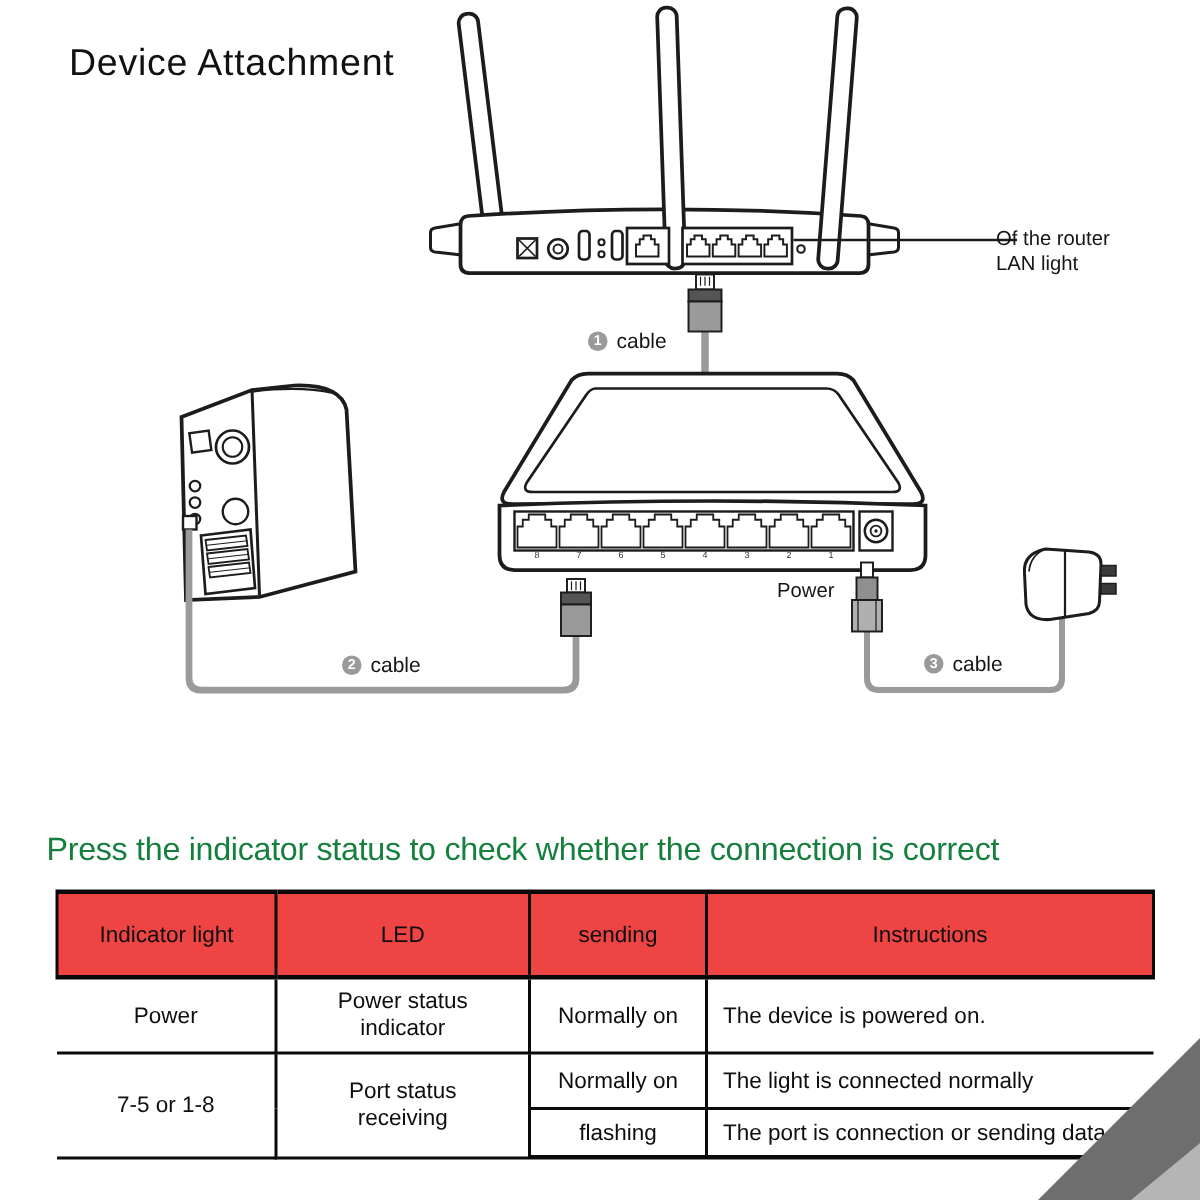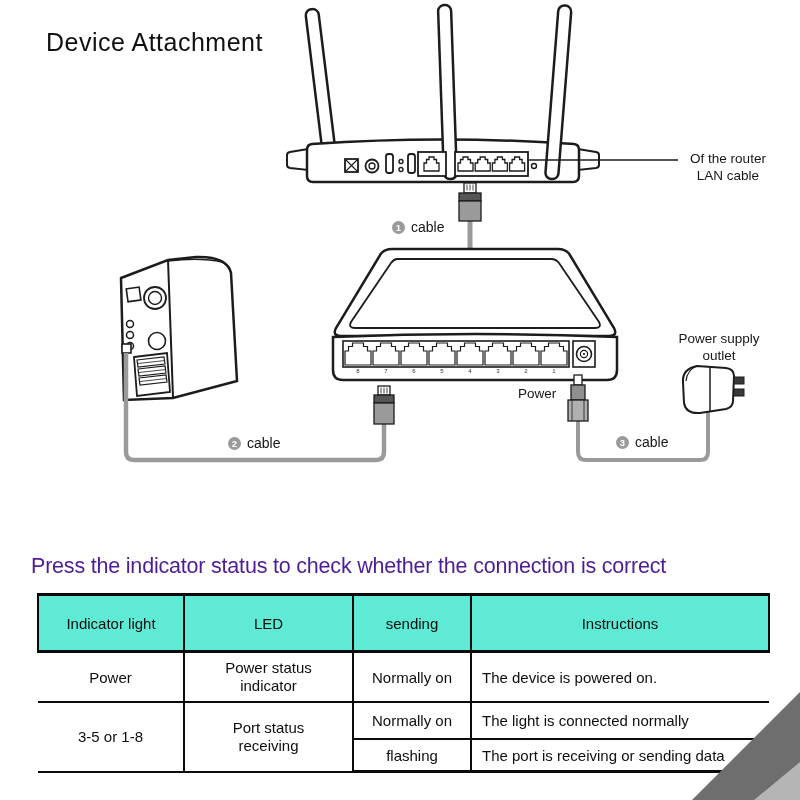--- a/index.html
+++ b/index.html
@@ -1,39 +1,39 @@
 <!DOCTYPE html>
 <html><head>
 <meta charset="utf-8">
 <style>
   html,body{margin:0;padding:0;background:#ffffff;}
   .canvas{position:relative;width:800px;height:800px;background:#fff;overflow:hidden;
           font-family:"Liberation Sans","DejaVu Sans",sans-serif;color:#161616;}
   .abs{position:absolute;white-space:nowrap;}
   .page-title{left:46px;top:28px;font-size:25px;letter-spacing:.5px;color:#111;}
-  .instruction{left:31px;top:554px;font-size:21.5px;color:#4c1d95;letter-spacing:-0.2px;}
+  .instruction{left:31px;top:554px;font-size:21.5px;color:#15803d;letter-spacing:-0.2px;}
   .lbl{font-size:13.5px;line-height:17px;color:#161616;}
-  .lbl.center{text-align:center;white-space:normal;}
+  .lbl.center{text-align:left;white-space:normal;}
   .router-lan-label{left:664px;top:150px;width:128px;}
   .outlet-label{left:658px;top:330px;width:122px;}
   .power-label{left:518px;top:385px;font-size:13.5px;}
   .cable-label{display:flex;align-items:center;gap:6px;font-size:14px;}
   .cable1{left:392px;top:219px;}
   .cable2{left:228px;top:435px;}
   .cable3{left:616px;top:434px;}
   .badge{display:inline-flex;align-items:center;justify-content:center;width:13px;height:13px;
          border-radius:50%;background:#9a9a9a;color:#fff;font-size:9.5px;font-weight:bold;flex:0 0 13px;}
   .diagram-svg{position:absolute;left:0;top:0;}
   .portnums{position:absolute;left:345px;top:368px;width:226px;height:8px;}
   .portnums span{position:absolute;top:0;width:26px;text-align:center;font-size:6px;color:#333;}
   
   .tbl-wrap{position:absolute;left:37px;top:593px;}
   table{border-collapse:collapse;table-layout:fixed;width:731px;font-size:15px;color:#0e0e0e;}
   col.c1{width:146px;}col.c2{width:169px;}col.c3{width:118px;}col.c4{width:298px;}
-  th{background:#5eead4;border:2px solid #0a0a0a;border-top:3.5px solid #0a0a0a;
+  th{background:#ef4444;border:2px solid #0a0a0a;border-top:3.5px solid #0a0a0a;
      border-bottom:3px solid #0a0a0a;height:52px;font-weight:normal;font-size:15px;}
   td{border:2px solid #0a0a0a;text-align:center;background:#fff;}
   td.noleft{border-left:none;}
   td.noright{border-right:none;}
   tr.r1 td{height:46px;}
   tr.r2 td{height:33px;}
   tr.r3 td{height:28px;border-bottom:3.5px solid #0a0a0a;margin-top:16px;}
   td.instr{text-align:left;padding-left:10px;}
   .led-inner{max-width:112px;margin:0 auto;white-space:normal;line-height:18px;}
   .corner-svg{position:absolute;right:0;bottom:0;}
@@ -174,44 +174,40 @@
       <span style="left: 56px;">6</span>
       <span style="left: 84px;">5</span>
       <span style="left: 112px;">4</span>
       <span style="left: 140px;">3</span>
       <span style="left: 168px;">2</span>
       <span style="left: 196px;">1</span>
     </div>
 
   <div class="abs lbl center router-lan-label">
     <span>Of the router</span><br>
-    <span>LAN cable</span>
+    <span>LAN light</span>
   </div>
 
   <div class="abs cable-label cable1">
     <span class="badge">1</span>
     <span>cable</span>
   </div>
 
   <div class="abs cable-label cable2">
     <span class="badge">2</span>
     <span>cable</span>
   </div>
 
   <div class="abs cable-label cable3">
     <span class="badge">3</span>
     <span>cable</span>
   </div>
 
   <div class="abs lbl power-label">Power</div>
 
-  <div class="abs lbl center outlet-label">
-    <span>Power supply</span><br>
-    <span>outlet</span>
-  </div>
 
   <div class="abs instruction">Press the indicator status to check whether the connection is correct</div>
 
   <div class="tbl-wrap">
     <table>
       <colgroup>
           <col class="c1">
           <col class="c2">
           <col class="c3">
           <col class="c4">
@@ -225,30 +221,30 @@
       </tr>
       <tr class="r1">
         <td class="noleft">Power</td>
         <td>
               <div class="led-inner">Power status indicator</div>
             </td>
         <td>Normally on</td>
         <td class="instr noright">The device is powered on.</td>
       </tr>
       <tr class="r2">
-        <td class="noleft" rowspan="2">3-5 or 1-8</td>
+        <td class="noleft" rowspan="2">7-5 or 1-8</td>
         <td rowspan="2">
               <div class="led-inner">Port status receiving</div>
             </td>
         <td>Normally on</td>
         <td class="instr noright">The light is connected normally</td>
       </tr>
       <tr class="r3">
         <td>flashing</td>
-        <td class="instr noright">The port is receiving or sending data</td>
+        <td class="instr noright">The port is connection or sending data</td>
       </tr>
     </tbody>
       </table>
   </div>
 
   <svg class="corner-svg" width="110" height="118" viewBox="0 0 110 118">
     <polygon points="110,10 2,118 110,118" fill="#6e6e6e"></polygon>
     <polygon points="110,80 64,118 110,118" fill="#b5b5b5"></polygon>
   </svg>
 

